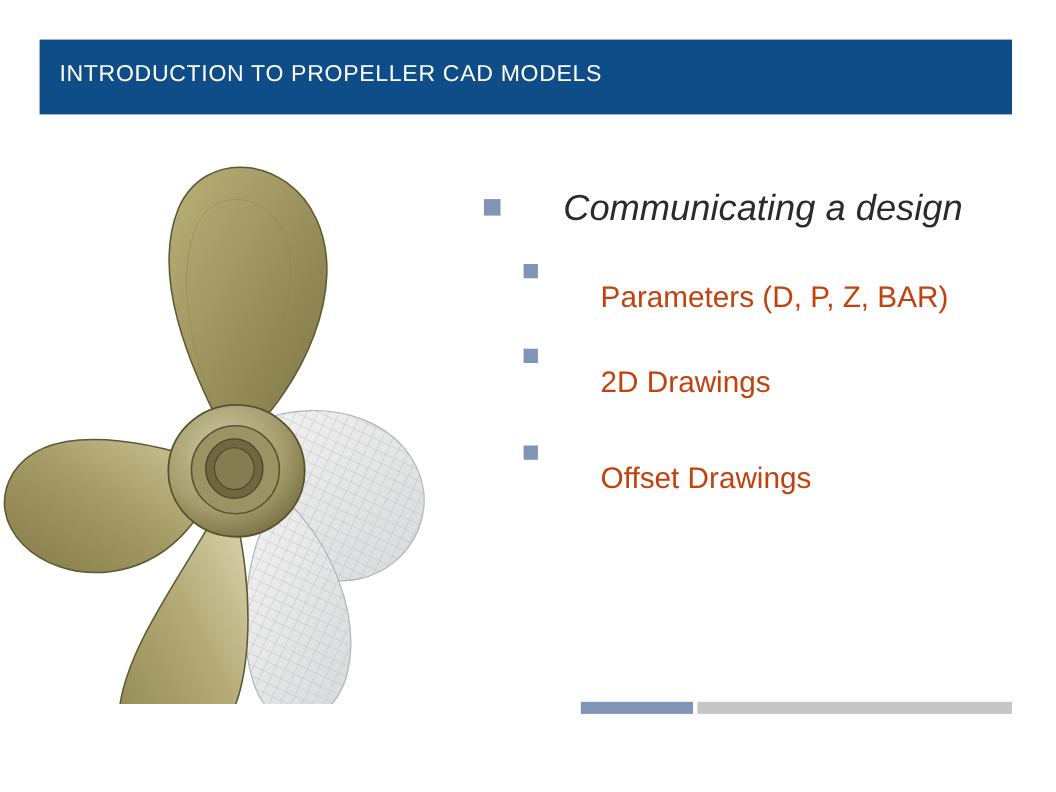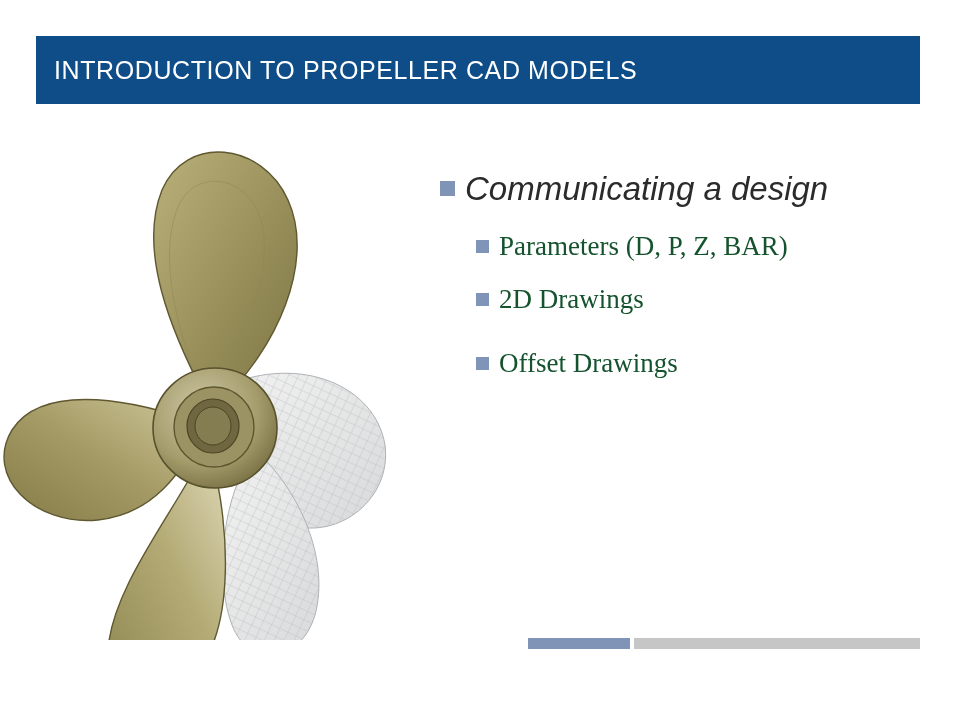--- a/index.html
+++ b/index.html
@@ -27,38 +27,39 @@
     top: 36px;
     width: 884px;
     height: 68px;
     background: #0e4d87;
   }
   .title-text {
     position: absolute;
     left: 54px;
     top: 56px;
     width: 840px;
-    font-size: 25px;
+    font-size: 21px;
     letter-spacing: 0.6px;
     color: #ffffff;
     font-family: "Liberation Sans", sans-serif;
     font-weight: normal;
   }
 
   
   .bullets {
     position: absolute;
     left: 440px;
     top: 168px;
     width: 500px;
   }
   .bullet-row {
     display: flex;
     align-items: flex-start;
     margin-bottom: 6px;
+    gap: 47px;
   }
   .bullet-marker {
     display: inline-block;
     width: 13px;
     height: 13px;
     background: #8094b8;
     margin-right: 10px;
     flex: none;
   }
   .lvl1 {
@@ -79,23 +80,24 @@
   .lvl2 {
     margin-left: 36px;
   }
   .lvl2 .bullet-marker {
     width: 13px;
     height: 13px;
     margin-top: 12px;
   }
   .lvl2 .bullet-label {
     font-size: 27px;
-    color: #14532d;
+    color: #c2410c;
     line-height: 36px;
-    font-family: Liberation Serif, serif;
+    font-family: Liberation Sans, sans-serif;
+    margin-top: 24px;
   }
   .lvl2.bold .bullet-label {
     font-weight: bold;
   }
   .spacer-lvl1 { height: 12px; }
   .spacer-lvl2 { height: 11px; }
 
   
   .footer-bar-left {
     position: absolute;

